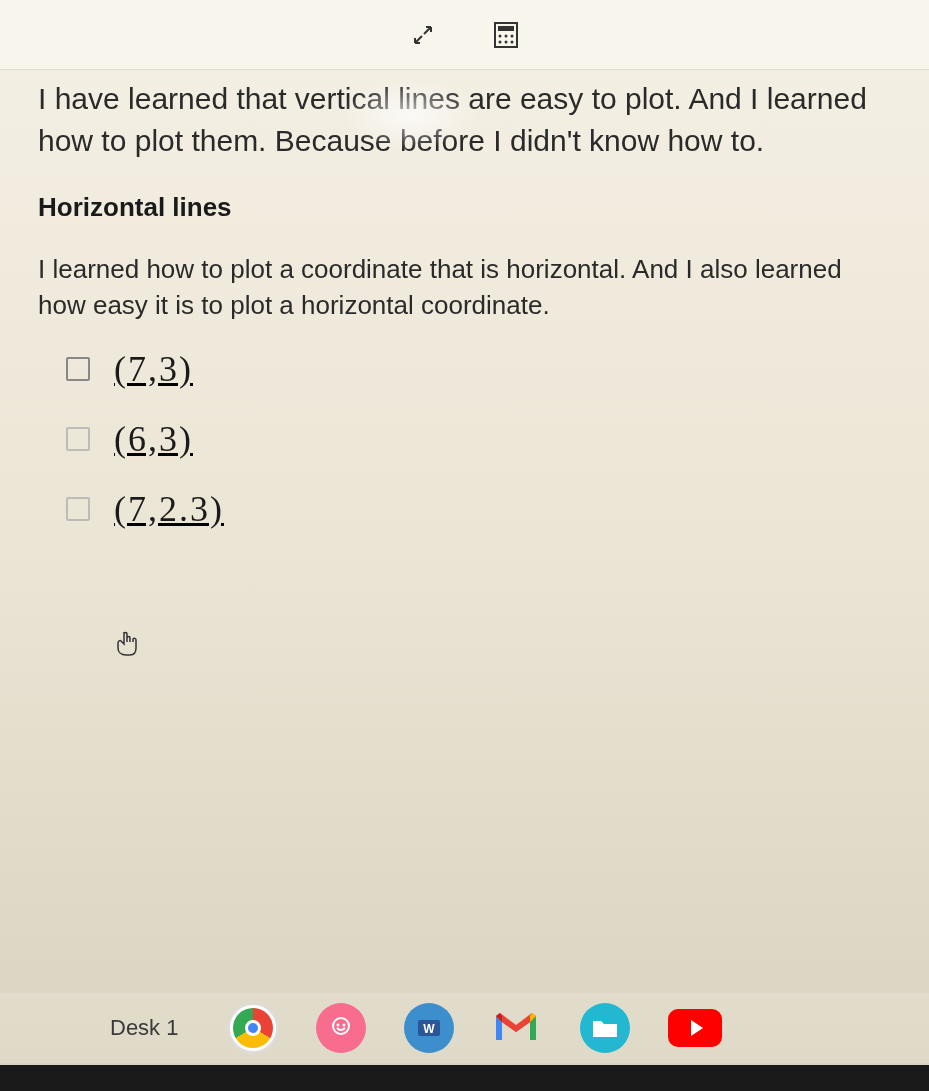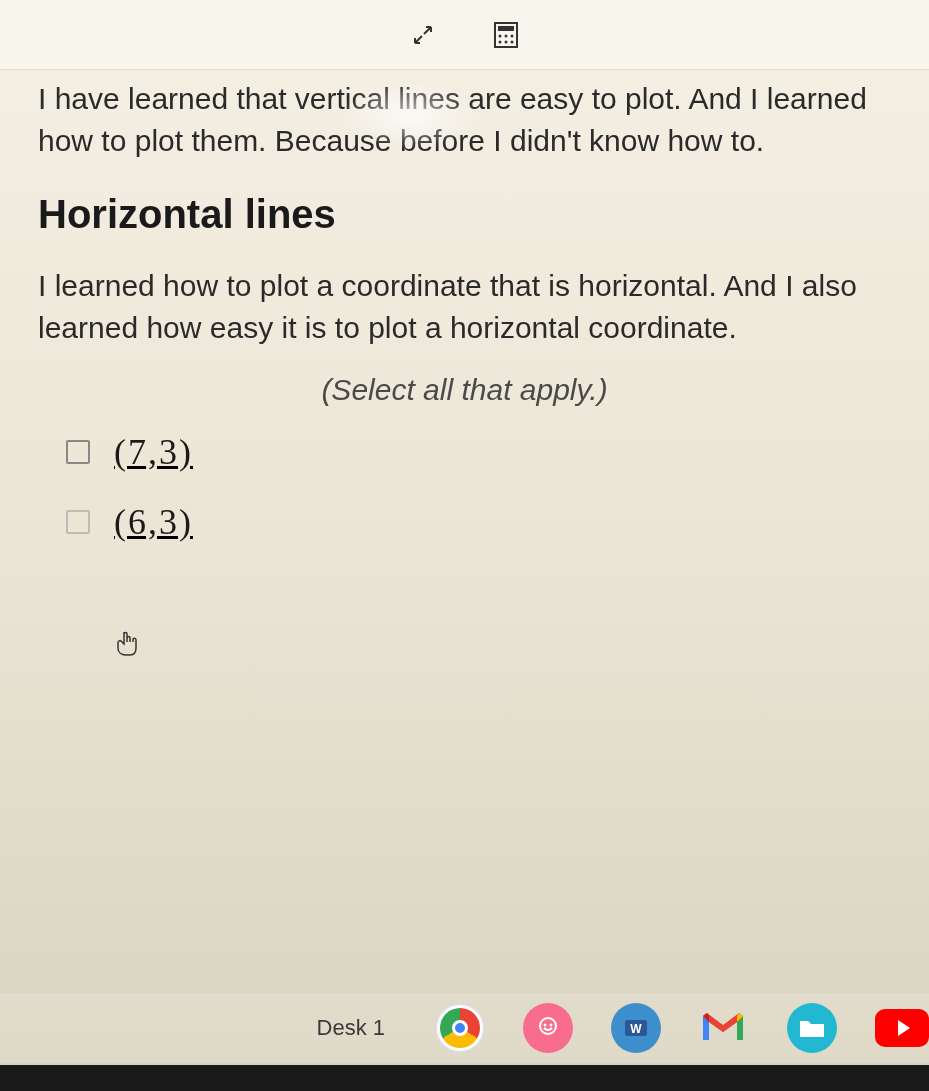--- a/index.html
+++ b/index.html
@@ -42,28 +42,28 @@
     
     .intro-text {
       font-size: 30px;
       line-height: 1.4;
       color: #2a2a2a;
       margin-bottom: 30px;
       margin-top: -4px;
     }
     
     .section-title {
-      font-size: 40px;
+      font-size: 26px;
       font-weight: 700;
       color: #1a1a1a;
       margin-bottom: 28px;
     }
     
     .body-text {
-      font-size: 30px;
+      font-size: 26px;
       line-height: 1.4;
       color: #2a2a2a;
       margin-bottom: 24px;
     }
     
     .instruction {
       text-align: center;
       font-size: 30px;
       font-style: italic;
       color: #4a4a4a;
@@ -137,21 +137,20 @@
       position: absolute;
       bottom: 28px;
       left: 0;
       width: 100%;
       height: 70px;
       display: flex;
       align-items: center;
       padding-left: 110px;
       gap: 38px;
       background: rgba(240,235,220,0.3);
-      justify-content: flex-end;
     }
     
     .desk-label {
       font-size: 22px;
       color: #3a3a3a;
       margin-right: 12px;
     }
     
     .task-icon {
       width: 50px;
@@ -260,31 +259,34 @@
 
 <div class="glare"></div>
 
 <div class="content">
   <p class="intro-text">I have learned that vertical lines are easy to plot. And I learned how to plot them. Because before I didn't know how to.</p>
 
   <h2 class="section-title">Horizontal lines</h2>
 
   <p class="body-text">I learned how to plot a coordinate that is horizontal. And I also learned how easy it is to plot a horizontal coordinate.</p>
 
-  <p class="instruction">(Select all that apply.)</p>
 
   <div class="options-list">
     <div class="option-row">
       <div class="checkbox"></div>
       <span class="coord-label">(7,3)</span>
     </div>
     <div class="option-row">
       <div class="checkbox faded"></div>
       <span class="coord-label">(6,3)</span>
     </div>
+    <div class="option-row">
+      <div class="checkbox faded"></div>
+      <span class="coord-label">(7,2.3)</span>
+    </div>
   </div>
 </div>
 
 <div class="cursor-pointer">
   <svg width="22" height="26" viewBox="0 0 22 26">
     <path d="M8 2 L8 14 L5 11 C4 10 2 11 2 13 L2 18 C2 22 5 25 10 25 L14 25 C18 25 20 22 20 18 L20 10 C20 8 18 8 17 9 L17 12 M14 12 L14 8 C14 6 12 6 11 8 L11 12 M11 12 L11 4 C11 2 8 2 8 4" fill="none" stroke="#333" stroke-width="1.5"></path>
   </svg>
 </div>
 
 <div class="taskbar">

